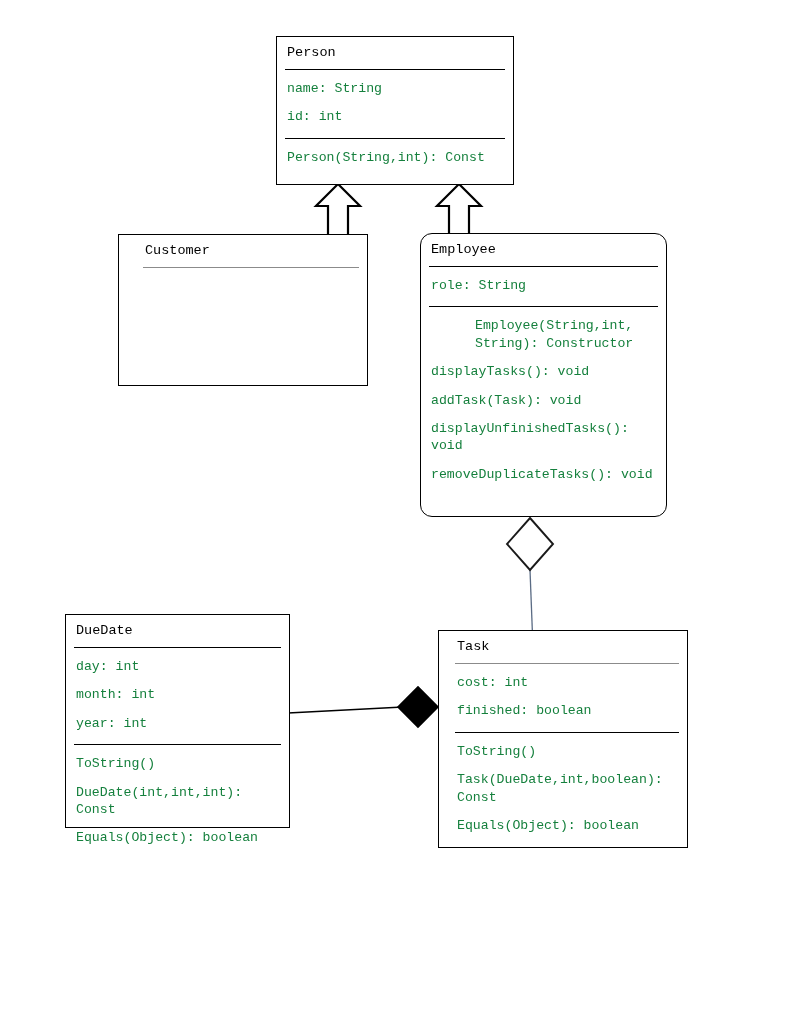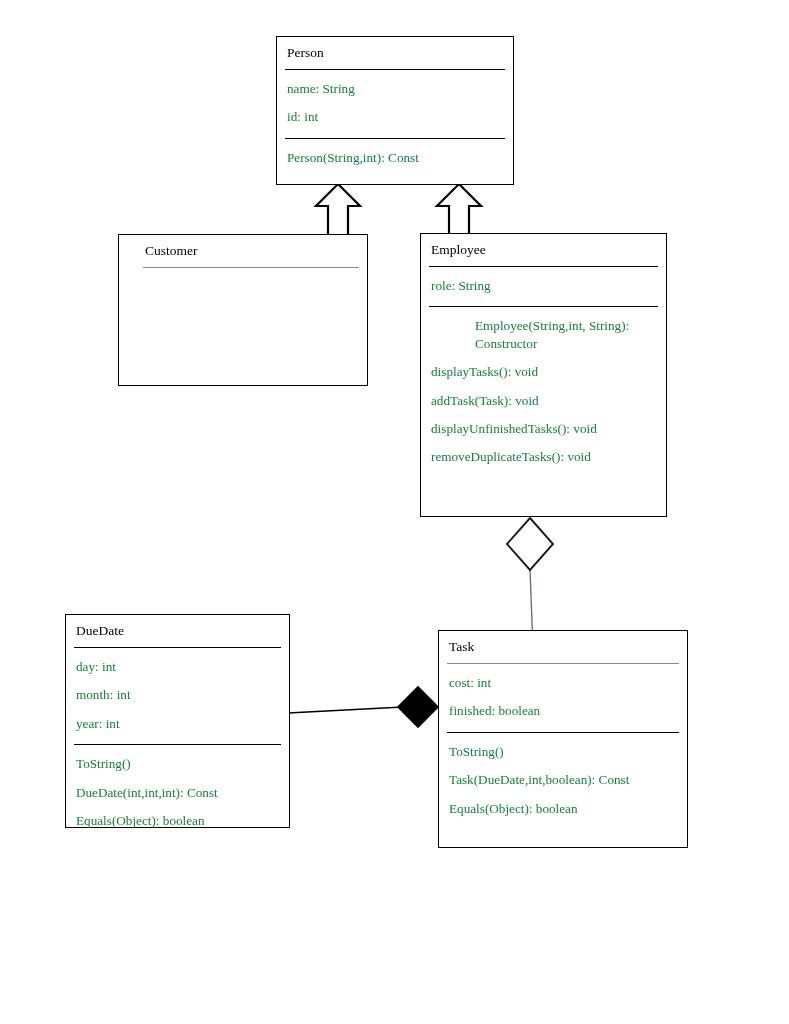--- a/index.html
+++ b/index.html
@@ -5,21 +5,21 @@
   html, body {
     margin: 0;
     padding: 0;
     background: #ffffff;
   }
   #canvas {
     position: relative;
     width: 789px;
     height: 904px;
     background: #ffffff;
-    font-family: Liberation Serif, serif;
+    font-family: Liberation Mono, monospace;
     overflow: hidden;
   }
   .uml-class {
     position: absolute;
     box-sizing: border-box;
     border: 1.6px solid #000000;
     background: #ffffff;
     z-index: 5;
   }
   .class-title {
@@ -95,21 +95,21 @@
     <div class="compartment">
       <div class="member">Person(String,int): Const</div>
     </div>
   </div>
 
   <div class="uml-class" style="left:118px; top:234px; width:250px; height:152px;padding-left:16px;">
     <div class="class-title">Customer</div>
     <div class="sep gray"></div>
   </div>
 
-  <div class="uml-class" style="left:420px; top:233px; width:247px; height:284px;">
+  <div class="uml-class" style="left:420px; top:233px; width:247px; height:284px;border-radius:12px;">
     <div class="class-title">Employee</div>
     <div class="sep"></div>
     <div class="compartment">
       <div class="member">role: String</div>
     </div>
     <div class="sep"></div>
     <div class="compartment">
       <div class="member wrap">Employee(String,int, String): Constructor</div>
       <div class="member">displayTasks(): void</div>
       <div class="member">addTask(Task): void</div>
@@ -127,21 +127,21 @@
       <div class="member">year: int</div>
     </div>
     <div class="sep"></div>
     <div class="compartment">
       <div class="member">ToString()</div>
       <div class="member">DueDate(int,int,int): Const</div>
       <div class="member">Equals(Object): boolean</div>
     </div>
   </div>
 
-  <div class="uml-class" style="left:438px; top:630px; width:250px; height:218px;">
+  <div class="uml-class" style="left:438px; top:630px; width:250px; height:218px;padding-left:8px;">
     <div class="class-title">Task</div>
     <div class="sep gray"></div>
     <div class="compartment">
       <div class="member">cost: int</div>
       <div class="member">finished: boolean</div>
     </div>
     <div class="sep"></div>
     <div class="compartment">
       <div class="member">ToString()</div>
       <div class="member">Task(DueDate,int,boolean): Const</div>

